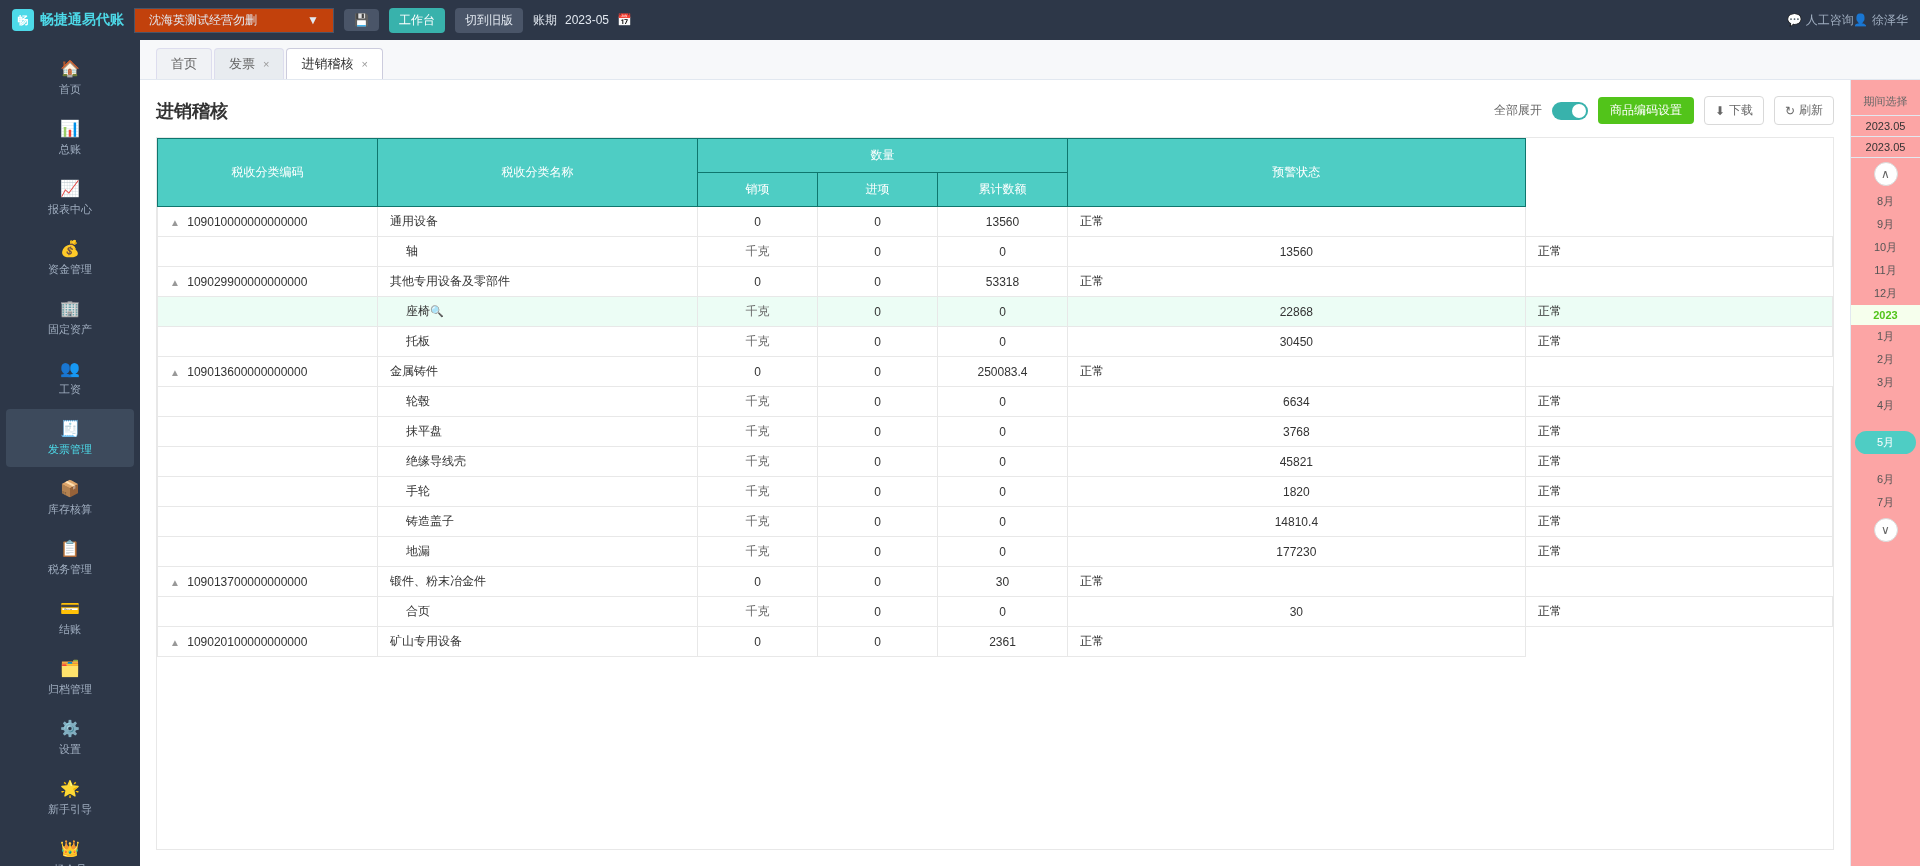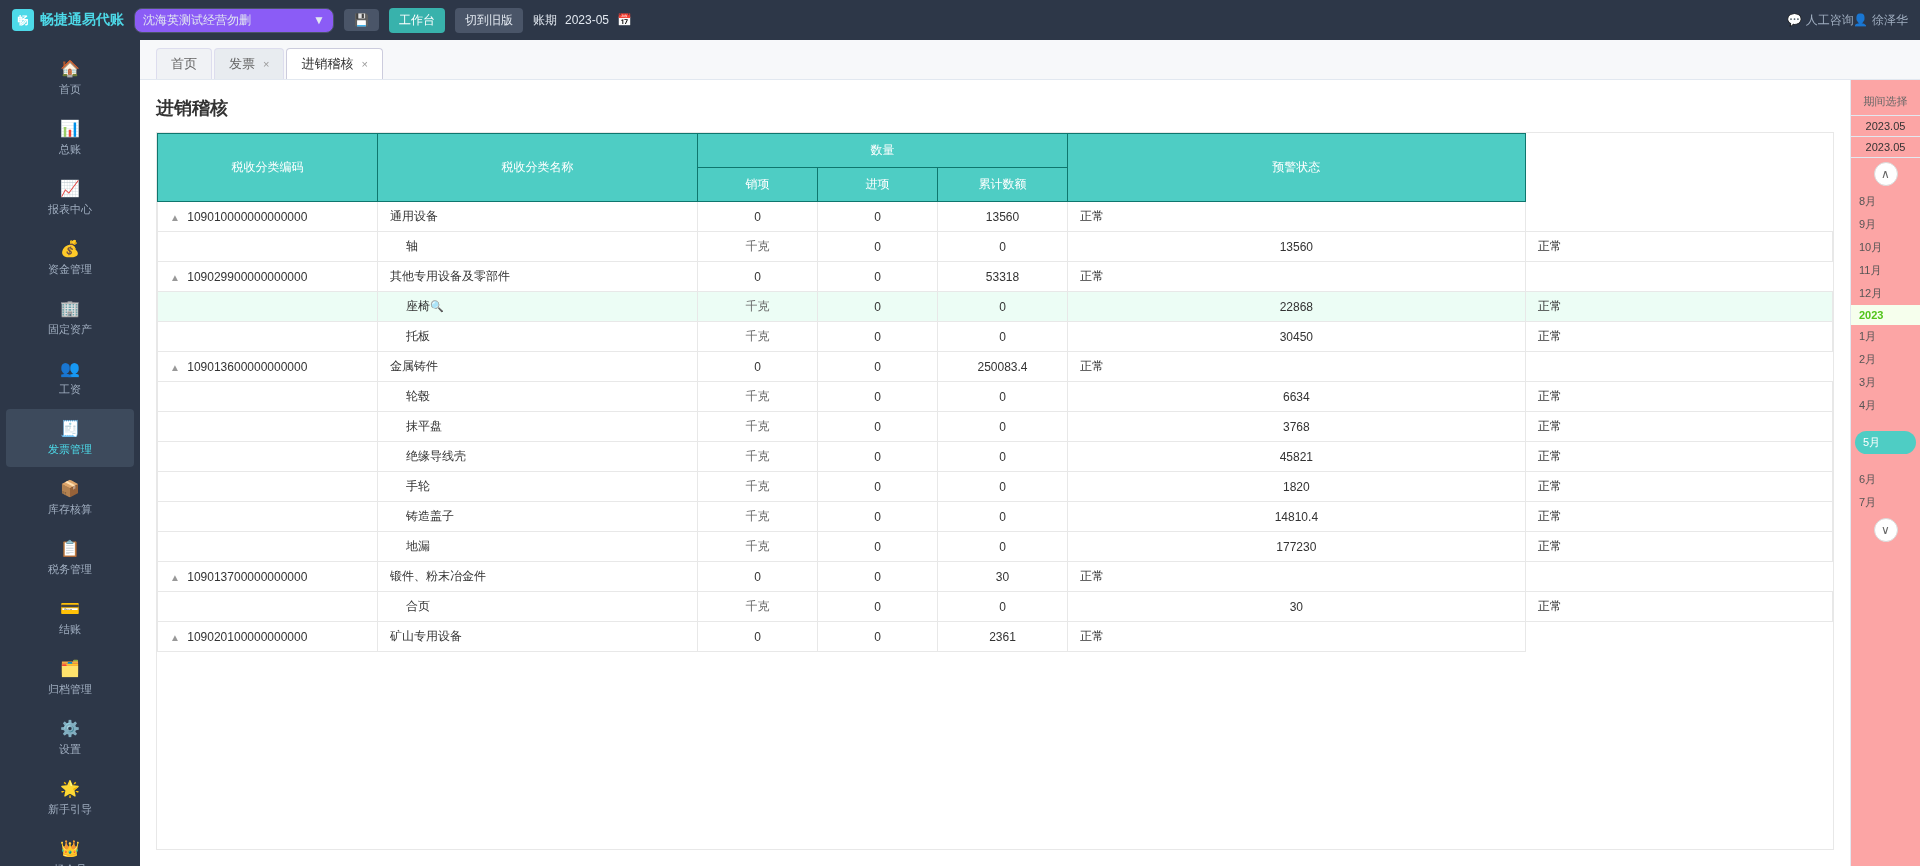--- a/index.html
+++ b/index.html
@@ -8,21 +8,21 @@
     
     .app { display: flex; flex-direction: column; height: 866px; width: 1920px; }
 
     
     .topbar {
       height: 40px; background: #2d3748; display: flex; align-items: center;
       padding: 0 12px; gap: 10px; flex-shrink: 0; color: #fff;
     }
     .topbar-logo { display: flex; align-items: center; gap: 6px; color: #4dd9e8; font-size: 14px; font-weight: bold; }
     .topbar-logo .logo-icon { width: 22px; height: 22px; background: #4dd9e8; border-radius: 4px; display: flex; align-items: center; justify-content: center; color: #fff; font-size: 11px; }
-    .topbar-company { background: #8b5cf6; border: 1px solid #4a5568; color: #e2e8f0; padding: 3px 8px; border-radius: 8px; font-size: 12px; min-width: 200px; display: flex; align-items: center; justify-content: space-between; }
+    .topbar-company { background: #c2410c; border: 1px solid #4a5568; color: #e2e8f0; padding: 3px 14px; border-radius: 0; font-size: 12px; min-width: 200px; display: flex; align-items: center; justify-content: space-between; }
     .topbar-btn { background: #4a5568; border: none; color: #e2e8f0; padding: 4px 10px; border-radius: 4px; font-size: 12px; cursor: pointer; }
     .topbar-btn.cyan { background: #38b2ac; color: #fff; }
     .topbar-period { color: #e2e8f0; font-size: 12px; display: flex; align-items: center; gap: 8px; }
     .topbar-right { margin-left: auto; display: flex; align-items: center; gap: 0; font-size: 12px; color: #a0aec0; }
 
     
     .main { display: flex; flex: 1; overflow: hidden; }
 
     
     .sidebar {
@@ -87,21 +87,21 @@
     td.center { text-align: center; }
 
     
     .right-panel {
       width: 70px; background: #fca5a5; border-left: 1px solid #e2e8f0;
       flex-shrink: 0; display: flex; flex-direction: column; align-items: center;
       padding-top: 8px;
     }
     .period-title { font-size: 11px; color: #666; writing-mode: horizontal-tb; text-align: center; padding: 6px 4px; border-bottom: 1px solid #e2e8f0; width: 100%; }
     .period-year { font-size: 11px; color: #333; padding: 4px 8px; width: 100%; text-align: center; border-bottom: 1px solid #e2e8f0; }
-    .period-item { font-size: 11px; color: #555; padding: 4px 8px; width: 100%; cursor: pointer; }
+    .period-item { font-size: 11px; color: #555; padding: 4px 8px; width: 100%; text-align: center; cursor: pointer; }
     .period-item.active { background: #4ecdc4; color: #fff; border-radius: 12px; margin: 14px 4px; width: calc(100% - 8px); }
     .period-item.year-label { color: #52c41a; font-weight: bold; background: #f6ffed; }
     .nav-btn { width: 24px; height: 24px; border: 1px solid #d9d9d9; background: #fff; border-radius: 50%; display: flex; align-items: center; justify-content: center; cursor: pointer; color: #666; font-size: 12px; margin: 4px; }
 
     
     ::-webkit-scrollbar { width: 6px; height: 6px; }
     ::-webkit-scrollbar-track { background: #f1f1f1; }
     ::-webkit-scrollbar-thumb { background: #ccc; border-radius: 3px; }
 
     
@@ -217,20 +217,33 @@
           <span>进销稽核</span>
           <span class="close">×</span>
         </div>
       </div>
 
       <div class="page">
         <div class="inner-page">
 
           <div class="page-header">
             <h1 class="page-title">进销稽核</h1>
+            <div class="page-actions">
+              <span class="toggle-label">全部展开</span>
+              <div class="toggle"></div>
+              <button class="btn-green">商品编码设置</button>
+              <button class="btn-outline">
+                <span>⬇</span>
+                <span>下载</span>
+              </button>
+              <button class="btn-outline">
+                <span>↻</span>
+                <span>刷新</span>
+              </button>
+            </div>
           </div>
 
           <div class="table-container">
             <table>
               <thead>
                 <tr>
                   <th rowspan="2" style="width:220px;">税收分类编码</th>
                   <th rowspan="2" style="width:320px;">税收分类名称</th>
                   <th colspan="3">数量</th>
                   <th rowspan="2">预警状态</th>

